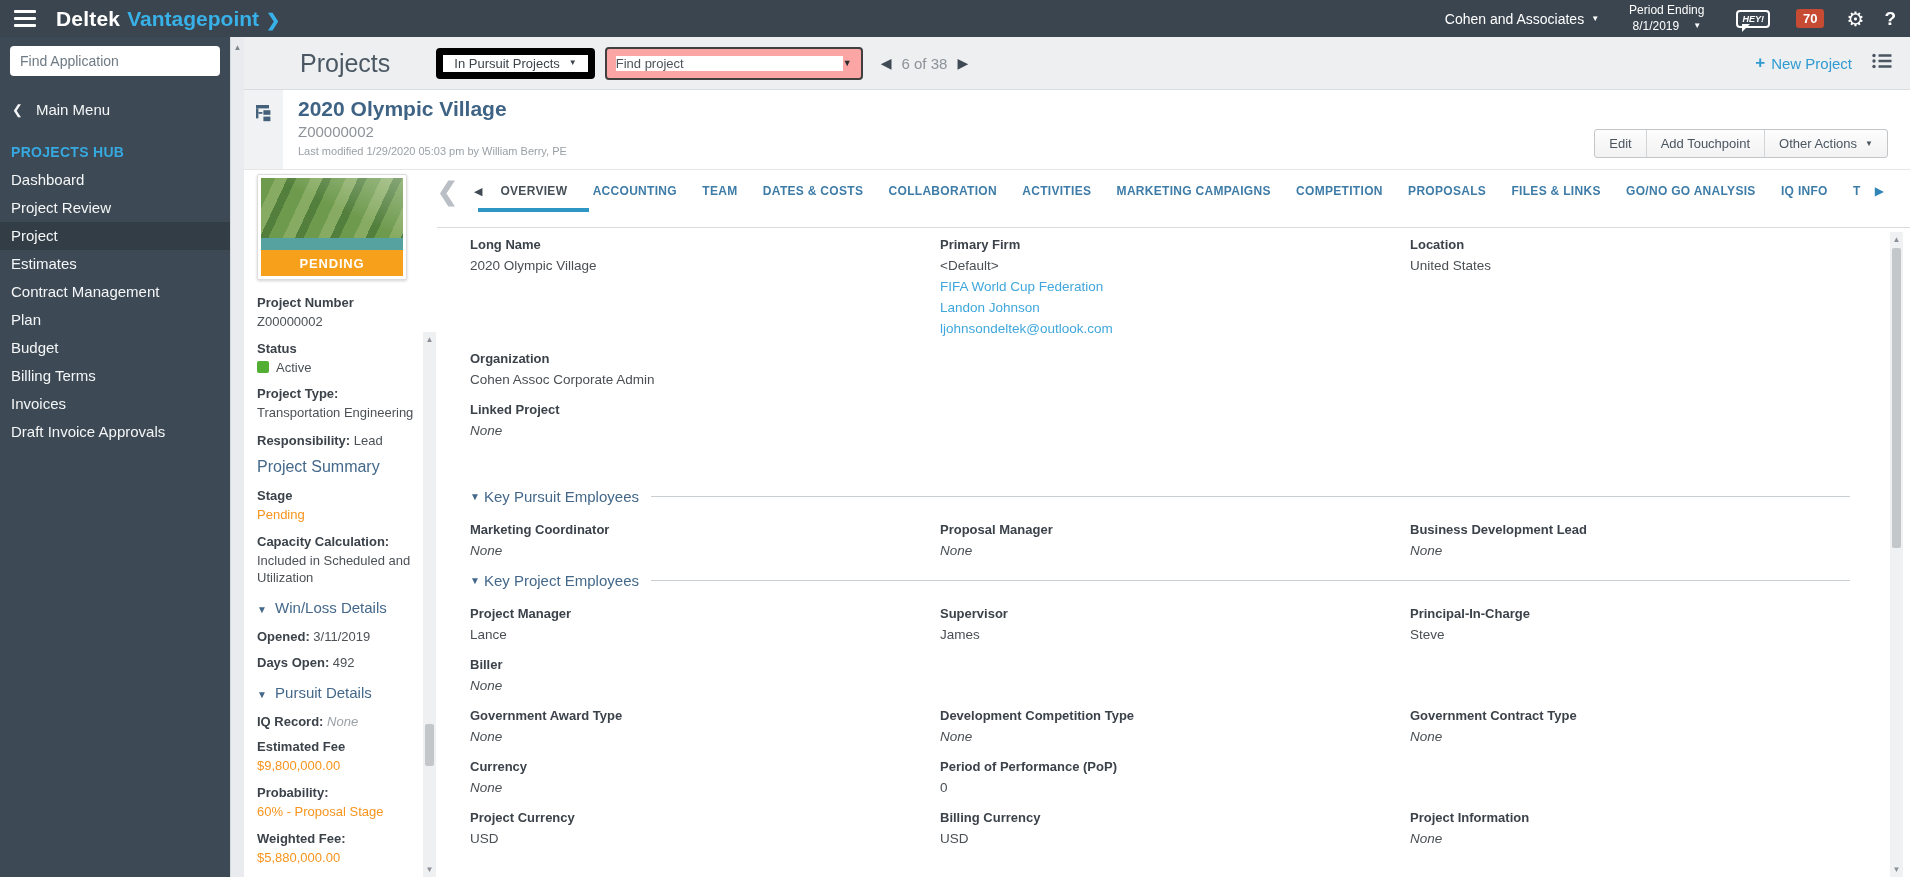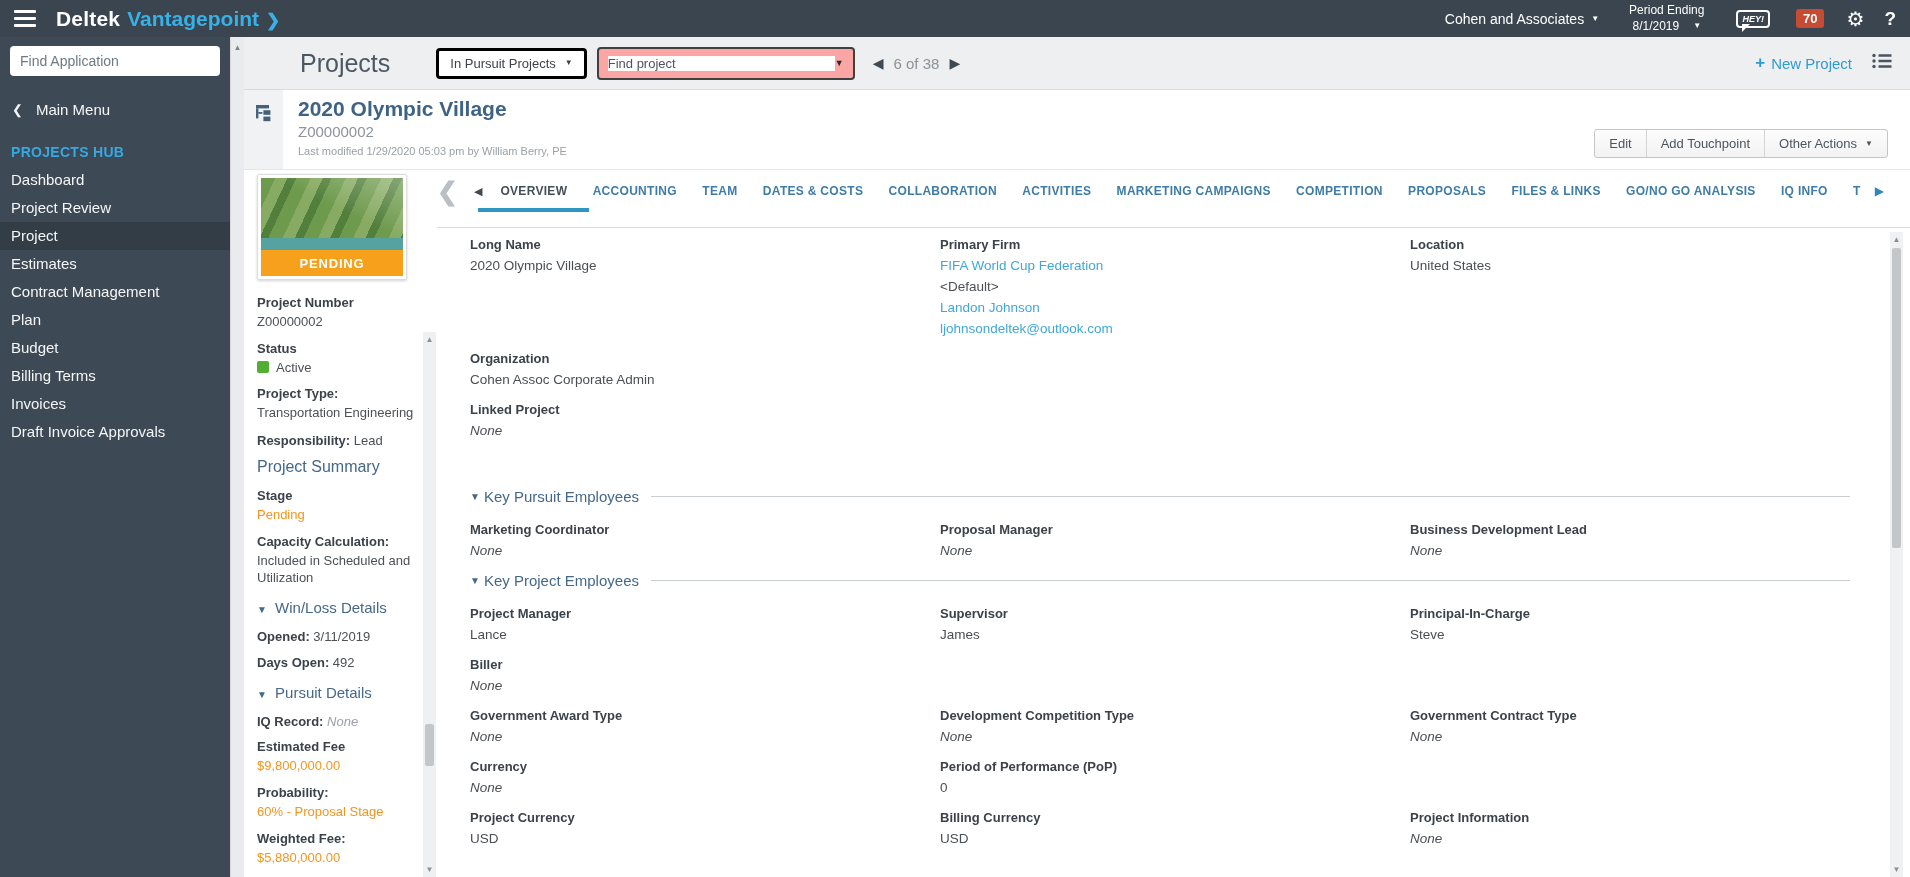--- a/index.html
+++ b/index.html
@@ -38,21 +38,21 @@
   .side-item.active{background:#333d46}
 
   .vstrip{width:14px;background:#e9ebee;border-left:1px solid #d8dbde;position:relative;flex:none}
   .vstrip .arr{position:absolute;top:6px;left:0;right:0;text-align:center;font-size:8px;color:#7d868e}
 
   .content{flex:1;min-width:0;display:flex;flex-direction:column;background:#fff}
 
   
   .toolbar{height:53px;background:#edeff1;border-bottom:1px solid #dadddf;display:flex;align-items:center;padding:0 18px 0 56px;flex:none}
   .page-title{font-size:25px;font-weight:400;color:#4b5863;margin-right:46px}
-  .filter-btn{background:#fff;border:3px solid #000000;border-radius:4px;height:31px;display:flex;align-items:center;gap:9px;padding:0 11px;font-size:13px;color:#3c434a;cursor:pointer;margin-right:10px;white-space:nowrap}
+  .filter-btn{background:#fff;border:7px solid #000000;border-radius:4px;height:31px;display:flex;align-items:center;gap:9px;padding:0 11px;font-size:13px;color:#3c434a;cursor:pointer;margin-right:10px;white-space:nowrap}
   .find-project{background:#fca5a5;border:2px solid #404040;border-radius:4px;height:33px;width:258px;display:flex;align-items:center;padding:0 9px}
   .find-project input{border:none;outline:none;flex:1;font-size:13px;font-family:inherit;color:#333;min-width:0}
   .find-project input::placeholder{color:#4d545a}
   .find-project .caret{color:#2b2b2b;font-size:9px}
   .pager{display:flex;align-items:center;gap:10px;margin-left:18px}
   .pager .pg-arrow{color:#3f4a54;font-size:14px;cursor:pointer;line-height:1}
   .pager .pg-text{color:#8b9298;font-size:15px}
   .toolbar .spacer{flex:1}
   .new-project{display:flex;align-items:center;gap:6px;color:#2f9bd0;font-size:15px;cursor:pointer;margin-right:20px;white-space:nowrap}
   .new-project .plus{font-size:17px;font-weight:bold}
@@ -332,22 +332,22 @@
           <span class="tab-fwd">▶</span>
         </div>
         <div class="form-area">
             <div class="form-row">
               <div class="cell">
                 <div class="f-label">Long Name</div>
                 <div class="f-val">2020 Olympic Village</div>
               </div>
               <div class="cell">
                 <div class="f-label">Primary Firm</div>
+                <div class="f-val">&lt;Default&gt;</div>
                 <div class="f-val link">FIFA World Cup Federation</div>
-                <div class="f-val">&lt;Default&gt;</div>
                 <div class="f-val link">Landon Johnson</div>
                 <div class="f-val link">ljohnsondeltek@outlook.com</div>
               </div>
               <div class="cell">
                 <div class="f-label">Location</div>
                 <div class="f-val">United States</div>
               </div>
             </div>
             <div class="form-row">
               <div class="cell">

